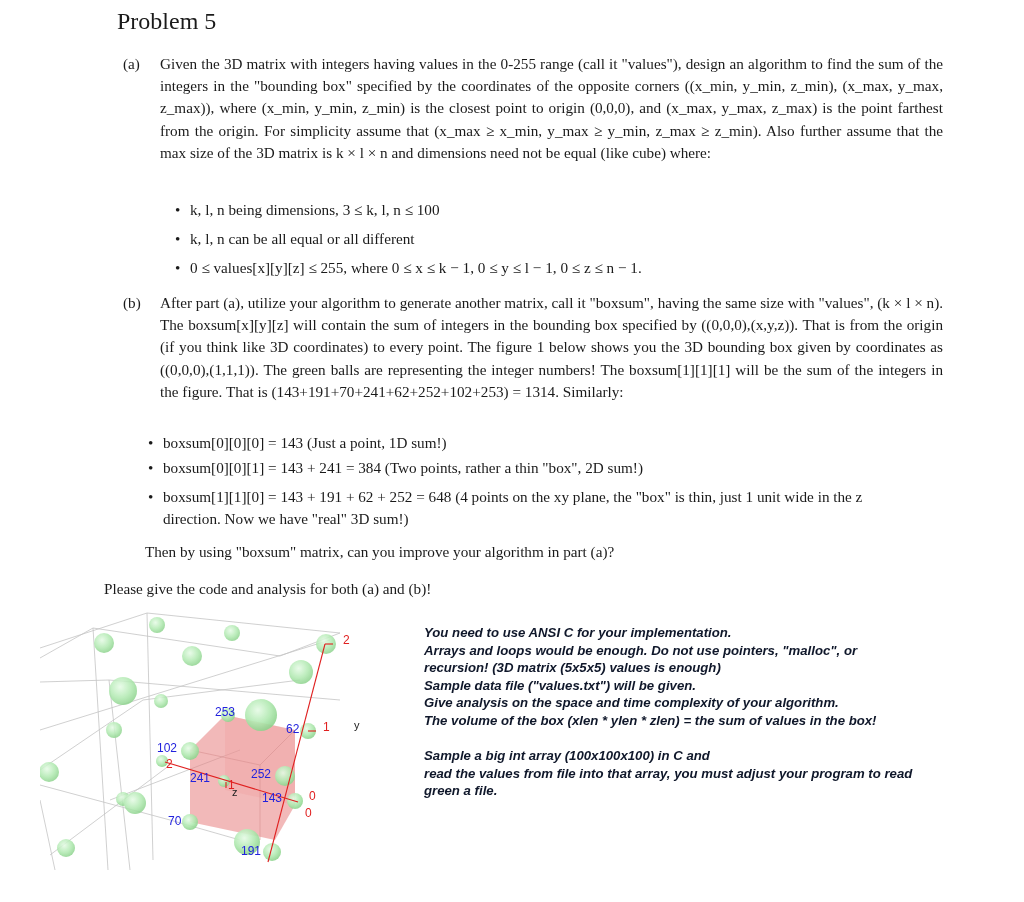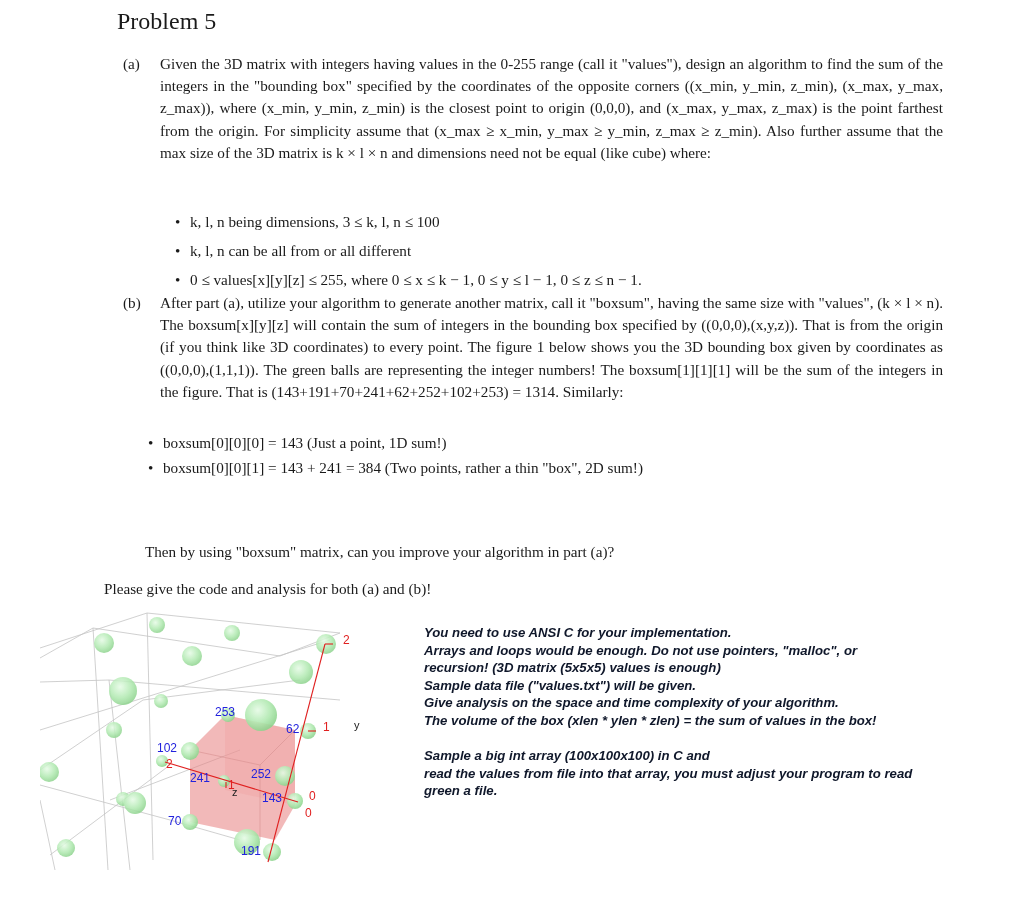--- a/index.html
+++ b/index.html
@@ -22,34 +22,35 @@
 </head>
 <body>
 
 <div class="title">Problem 5</div>
 
 <div class="part" style="top:53px;">
   <span class="lbl">(a)</span>
   <div class="body">Given the 3D matrix with integers having values in the 0-255 range (call it "values"), design an algorithm to find the sum of the integers in the "bounding box" specified by the coordinates of the opposite corners ((x_min, y_min, z_min), (x_max, y_max, z_max)), where (x_min, y_min, z_min) is the closest point to origin (0,0,0), and (x_max, y_max, z_max) is the point farthest from the origin. For simplicity assume that (x_max ≥ x_min, y_max ≥ y_min, z_max ≥ z_min). Also further assume that the max size of the 3D matrix is k × l × n and dimensions need not be equal (like cube) where:</div>
 </div>
 
-<ul class="bul" style="left:175px; top:199px;margin-top:12px;">
+<ul class="bul" style="left:175px; top:199px;">
   <li>k, l, n being dimensions, 3 ≤ k, l, n ≤ 100</li>
-  <li style="margin-top:7px">k, l, n can be all from or all different</li>
+  <li style="margin-top:7px">k, l, n can be all equal or all different</li>
   <li style="margin-top:7px">0 ≤ values[x][y][z] ≤ 255, where 0 ≤ x ≤ k − 1, 0 ≤ y ≤ l − 1, 0 ≤ z ≤ n − 1.</li>
 </ul>
 
 <div class="part" style="top:292px;">
   <span class="lbl">(b)</span>
   <div class="body">After part (a), utilize your algorithm to generate another matrix, call it "boxsum", having the same size with "values", (k × l × n). The boxsum[x][y][z] will contain the sum of integers in the bounding box specified by ((0,0,0),(x,y,z)). That is from the origin (if you think like 3D coordinates) to every point. The figure 1 below shows you the 3D bounding box given by coordinates as ((0,0,0),(1,1,1)). The green balls are representing the integer numbers! The boxsum[1][1][1] will be the sum of the integers in the figure. That is (143+191+70+241+62+252+102+253) = 1314. Similarly:</div>
 </div>
 
 <ul class="bul" style="left:148px; top:432px; width:760px;">
   <li>boxsum[0][0][0] = 143 (Just a point, 1D sum!)</li>
   <li style="margin-top:3px">boxsum[0][0][1] = 143 + 241 = 384 (Two points, rather a thin "box", 2D sum!)</li>
+  <li style="margin-top:7px">boxsum[1][1][0] = 143 + 191 + 62 + 252 = 648 (4 points on the xy plane, the "box" is thin, just 1 unit wide in the z direction. Now we have "real" 3D sum!)</li>
 </ul>
 
 <div class="plain" style="left:145px; top:543px;">Then by using "boxsum" matrix, can you improve your algorithm in part (a)?</div>
 <div class="plain" style="left:104px; top:580px;text-align:center;">Please give the code and analysis for both (a) and (b)!</div>
 
 <div class="figure">
   <svg width="340" height="270" viewBox="0 0 340 270">
     <defs>
       <radialGradient id="ball" cx="40%" cy="35%" r="65%">
         <stop offset="0%" stop-color="#e6fbe6"></stop>

